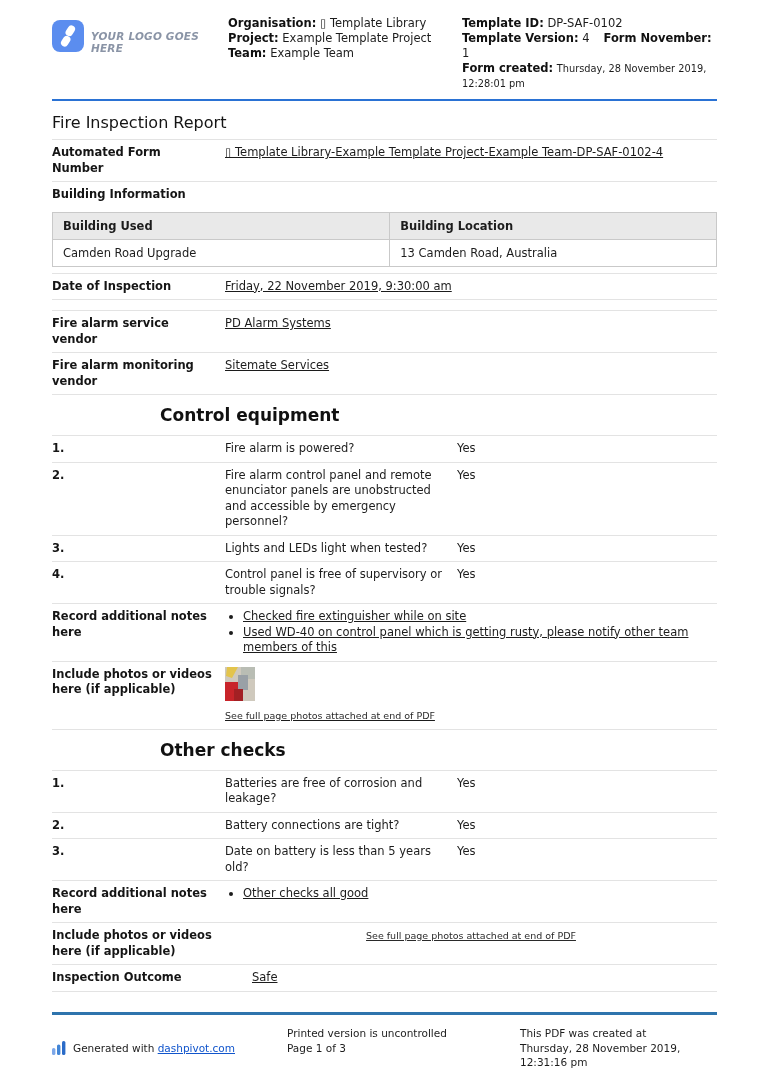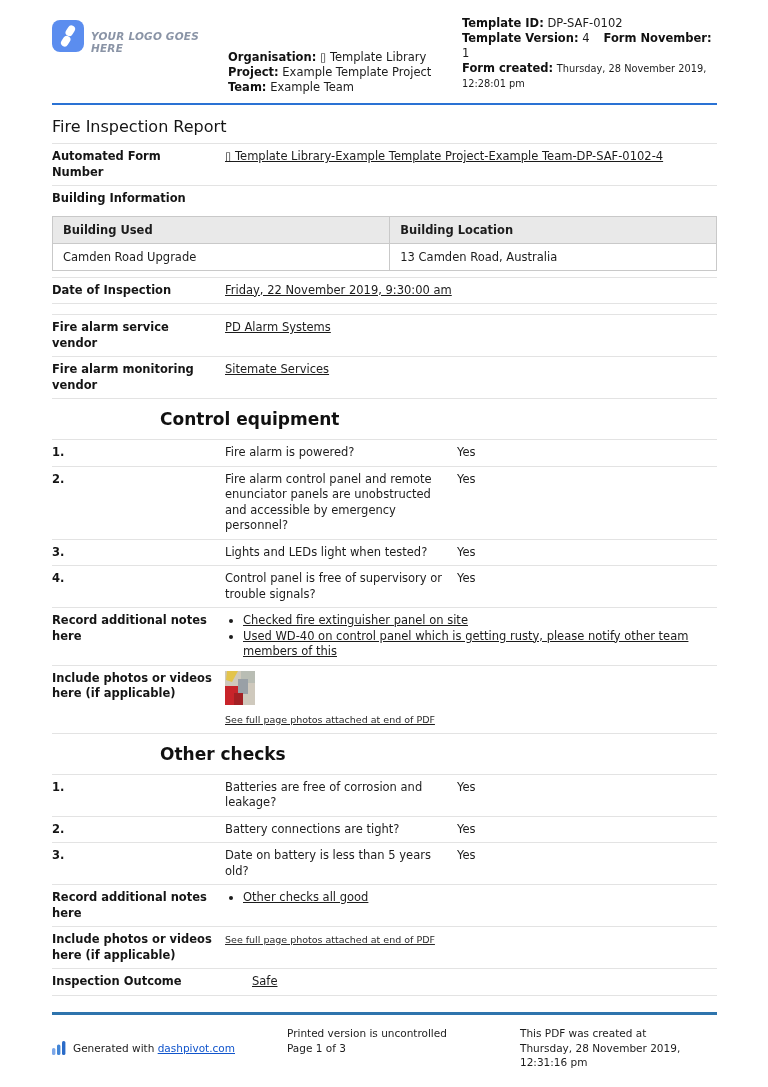--- a/index.html
+++ b/index.html
@@ -5,21 +5,21 @@
   * { box-sizing: border-box; margin: 0; padding: 0; }
   html,body { width:768px; height:1087px; background:#ffffff; overflow:hidden;
     font-family:"DejaVu Sans","Liberation Sans",sans-serif; color:#1c1c1c; position:relative; }
   .page { padding:16px 51px 0 52px; }
 
   
   .hdr { display:flex; padding-bottom:8px; border-bottom:2px solid #2a72d4; }
   .hdr-logo { width:176px; display:flex; align-items:flex-start; padding-top:4px; }
   .logo-ic { display:inline-block; margin-right:7px; }
   .logo-txt { color:#8a94a6; font-size:10.5px; font-weight:bold; font-style:italic; padding-top:10px; letter-spacing:.2px; }
-  .hdr-org { width:234px; font-size:11.5px; line-height:15px;margin-top:34px; }
+  .hdr-org { width:234px; font-size:11.5px; line-height:15px; }
   .hdr-meta { flex:1; font-size:11.5px; line-height:15px; }
   .hdr b { color:#111; }
   .gap { margin-left:14px; }
   .small-val { font-size:9.8px; }
 
   
   h1 { font-size:16px; font-weight:400; color:#141414; margin:12px 0 7px; }
 
   
   .frow { display:flex; border-top:1px solid #e3e3e3; padding:5px 0; font-size:11.5px; line-height:15.5px; }
@@ -39,21 +39,21 @@
   th,td { border:1px solid #c9c9c9; padding:6px 10px; text-align:left; }
   th { background:#e9e9e9; font-weight:bold; }
   th:first-child, td:first-child { width:50.8%; }
 
   
   ul.notes { margin:0; padding-left:18px; }
   ul.notes li { margin:0; }
 
   
   .photo-thumb { display:block; margin-bottom:3px; }
-  .photo-caption { font-size:9.5px; color:#2a2a2a; }
+  .photo-caption { font-size:9.5px; color:#2a2a2a;text-align:center; }
 
   
   .footer { position:absolute; left:52px; right:51px; top:1012px; border-top:3px solid #2e74ad;
     padding-top:11px; display:flex; font-size:10.5px; line-height:14.5px; }
   .f-left { width:235px; display:flex; align-items:center; }
   .f-left svg { margin-right:6px; margin-top:1px; }
   .f-center { width:233px; }
   .f-right { width:170px; }
   a.dp-link { color:#1155cc; text-decoration:underline; }
 </style>
@@ -151,21 +151,21 @@
   <div class="frow">
     <div class="lbl">4.</div>
     <div class="qtext">Control panel is free of supervisory or trouble signals?</div>
     <div class="qans">Yes</div>
   </div>
 
   <div class="frow">
     <div class="lbl">Record additional notes here</div>
     <div class="val">
       <ul class="notes">
-        <li>Checked fire extinguisher panel on site</li>
+        <li>Checked fire extinguisher while on site</li>
         <li>Used WD-40 on control panel which is getting rusty, please notify other team members of this</li>
       </ul>
     </div>
   </div>
 
   <div class="frow">
     <div class="lbl">Include photos or videos here (if applicable)</div>
     <div class="val">
       <span class="photo-thumb">
         <svg width="30" height="34" viewBox="0 0 30 34">

